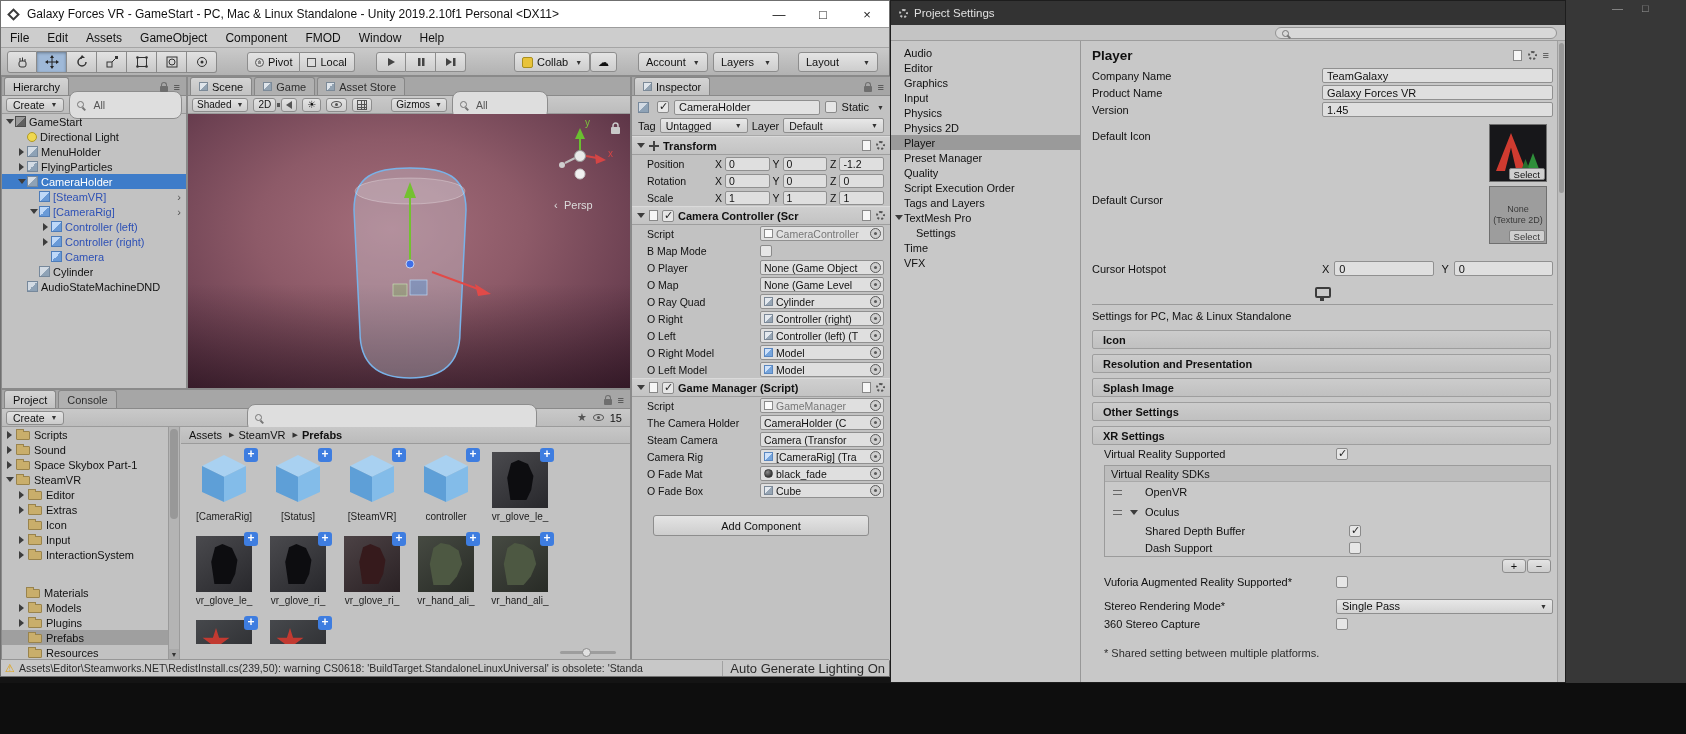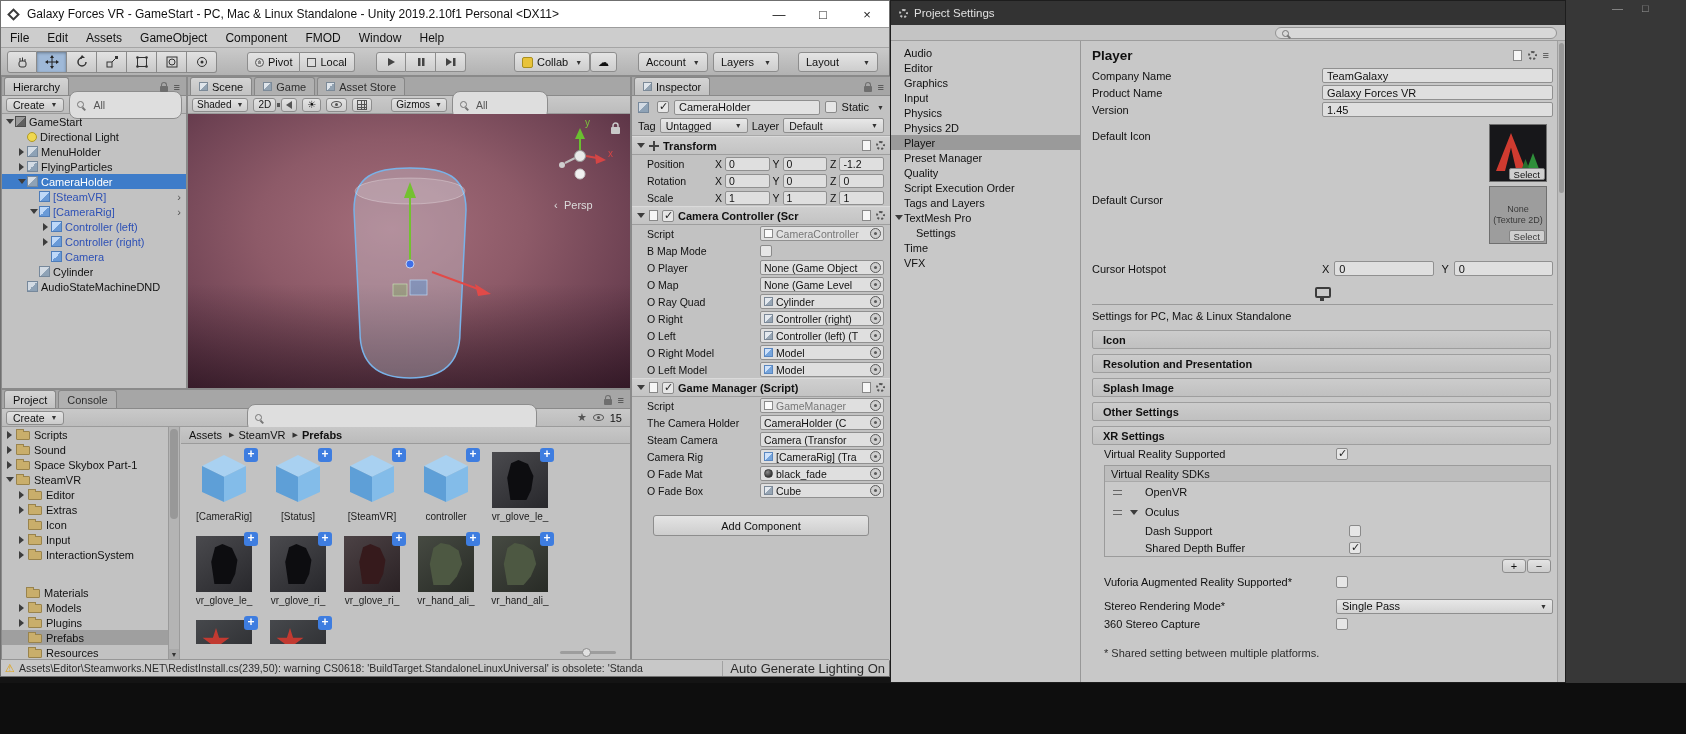--- a/index.html
+++ b/index.html
@@ -1263,26 +1263,26 @@
           <span>OpenVR</span>
         </div>
         <div class="sdkrow">
           <span class="hdl"></span>
           <span class="tw">
               <span class="tri i-down"></span>
             </span>
           <span>Oculus</span>
         </div>
         <div class="sdksub">
+          <span class="xrlabel">Shared Depth Buffer</span>
+          <span class="cb checked"></span>
+        </div>
+        <div class="sdksub">
           <span class="xrlabel">Dash Support</span>
           <span class="cb"></span>
-        </div>
-        <div class="sdksub">
-          <span class="xrlabel">Shared Depth Buffer</span>
-          <span class="cb checked"></span>
         </div>
       </div>
       <div class="sdkbtns">
         <span class="btn">+</span>
         <span class="btn">−</span>
       </div>
 
       <div class="xrrow">
         <span class="xrlabel">Vuforia Augmented Reality Supported*</span>
         <span class="cb"></span>

